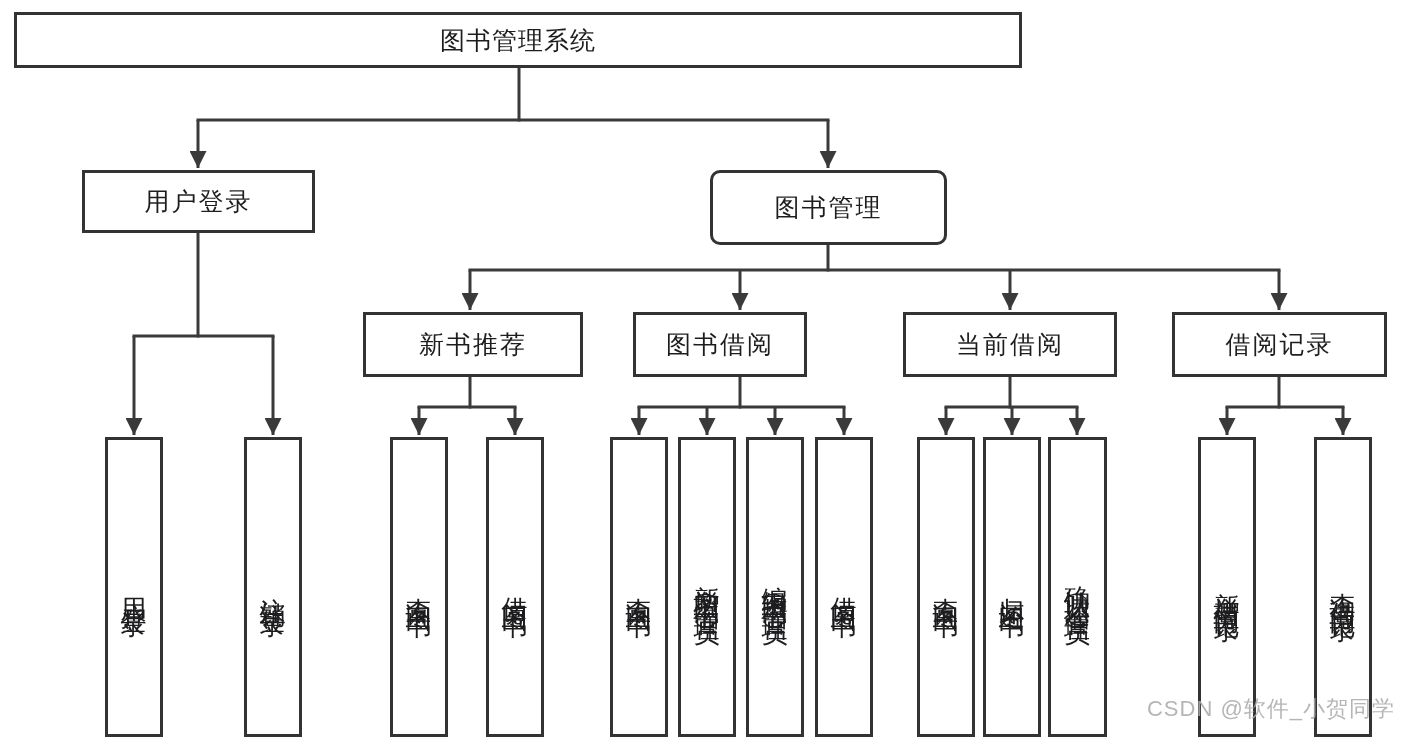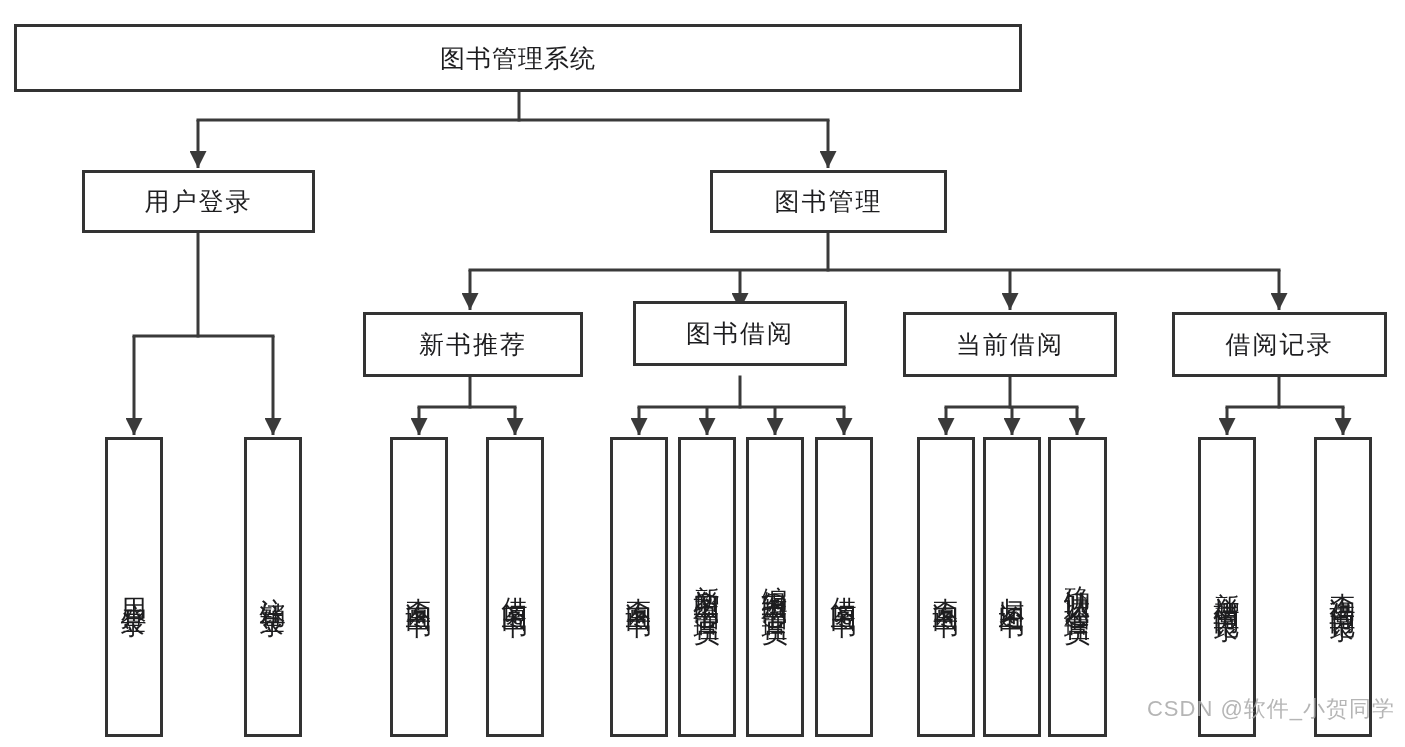--- a/index.html
+++ b/index.html
@@ -116,35 +116,35 @@
     <path class="aline" marker-end="url(#arrow)" d="M946 407 V435"></path>
     <path class="aline" marker-end="url(#arrow)" d="M1012 407 V435"></path>
     <path class="aline" marker-end="url(#arrow)" d="M1077 407 V435"></path>
 
     <path class="cline" d="M1279 377 V407"></path>
     <path class="cline" d="M1227 407 H1343"></path>
     <path class="aline" marker-end="url(#arrow)" d="M1227 407 V435"></path>
     <path class="aline" marker-end="url(#arrow)" d="M1343 407 V435"></path>
   </svg>
 
-  <div class="box rootbox" style="left:14px; top:24px; width:1008px; height:68px;">
+  <div class="box rootbox" style="left:14px; top:12px; width:1008px; height:56px;">
     <span>图书管理系统</span>
   </div>
 
   <div class="box hbox" style="left:82px; top:170px; width:233px; height:63px;">
     <span>用户登录</span>
   </div>
-  <div class="box hbox" style="left:710px; top:170px; width:237px; height:63px;">
+  <div class="box hbox" style="left:710px; top:170px; width:237px; height:75px;border-radius:10px;">
     <span>图书管理</span>
   </div>
 
   <div class="box hbox" style="left:363px; top:312px; width:220px; height:65px;">
     <span>新书推荐</span>
   </div>
-  <div class="box hbox" style="left:633px; top:301px; width:214px; height:65px;">
+  <div class="box hbox" style="left:633px; top:312px; width:174px; height:65px;">
     <span>图书借阅</span>
   </div>
   <div class="box hbox" style="left:903px; top:312px; width:214px; height:65px;align-items:center;">
     <span>当前借阅</span>
   </div>
   <div class="box hbox" style="left:1172px; top:312px; width:215px; height:65px;">
     <span>借阅记录</span>
   </div>
 
   <div class="box vbox" style="left:105px; top:437px; width:58px; height:300px;">

